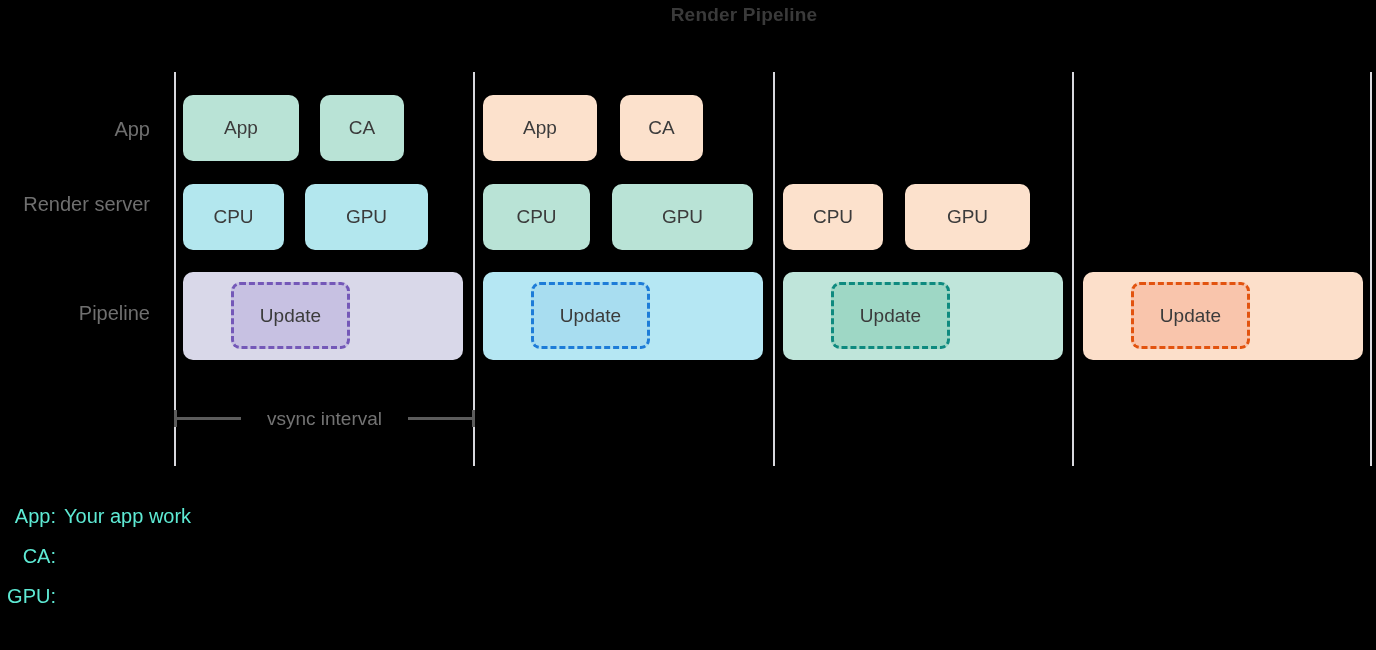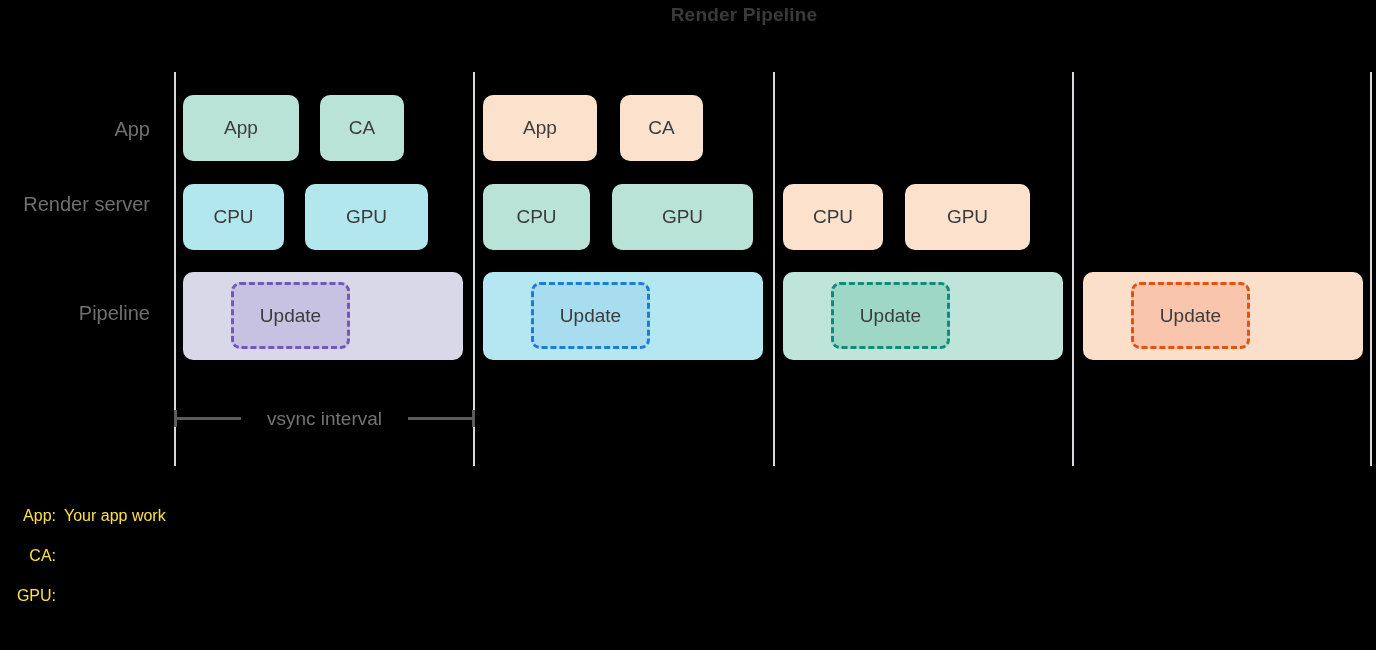--- a/index.html
+++ b/index.html
@@ -41,21 +41,21 @@
   .vsync {
     position:absolute; left:174px; top:410px; width:301px; height:17px;
     display:flex; align-items:center;
   }
   .vsync .tick { width:3px; height:17px; background:#5c5c5c; }
   .vsync .line { flex:1; height:3px; background:#5c5c5c; }
   .vsync .vlabel {
     margin:0 26px; font-size:19px; color:#737373; font-weight:500; white-space:nowrap;
   }
   .legend { position:absolute; left:6px; top:496px; }
-  .legend-row { display:flex; height:40px; align-items:center; font-size:16px; color:#fde047; }
+  .legend-row { display:flex; height:40px; align-items:center; font-size:20px; color:#5eead4; }
   .legend-term { width:50px; text-align:right; margin-right:8px; }
 </style>
 </head>
 <body>
 
 <div class="stage">
 
   <div class="title">Render Pipeline</div>
 
   <div class="divider" style="left:174px;"></div>

